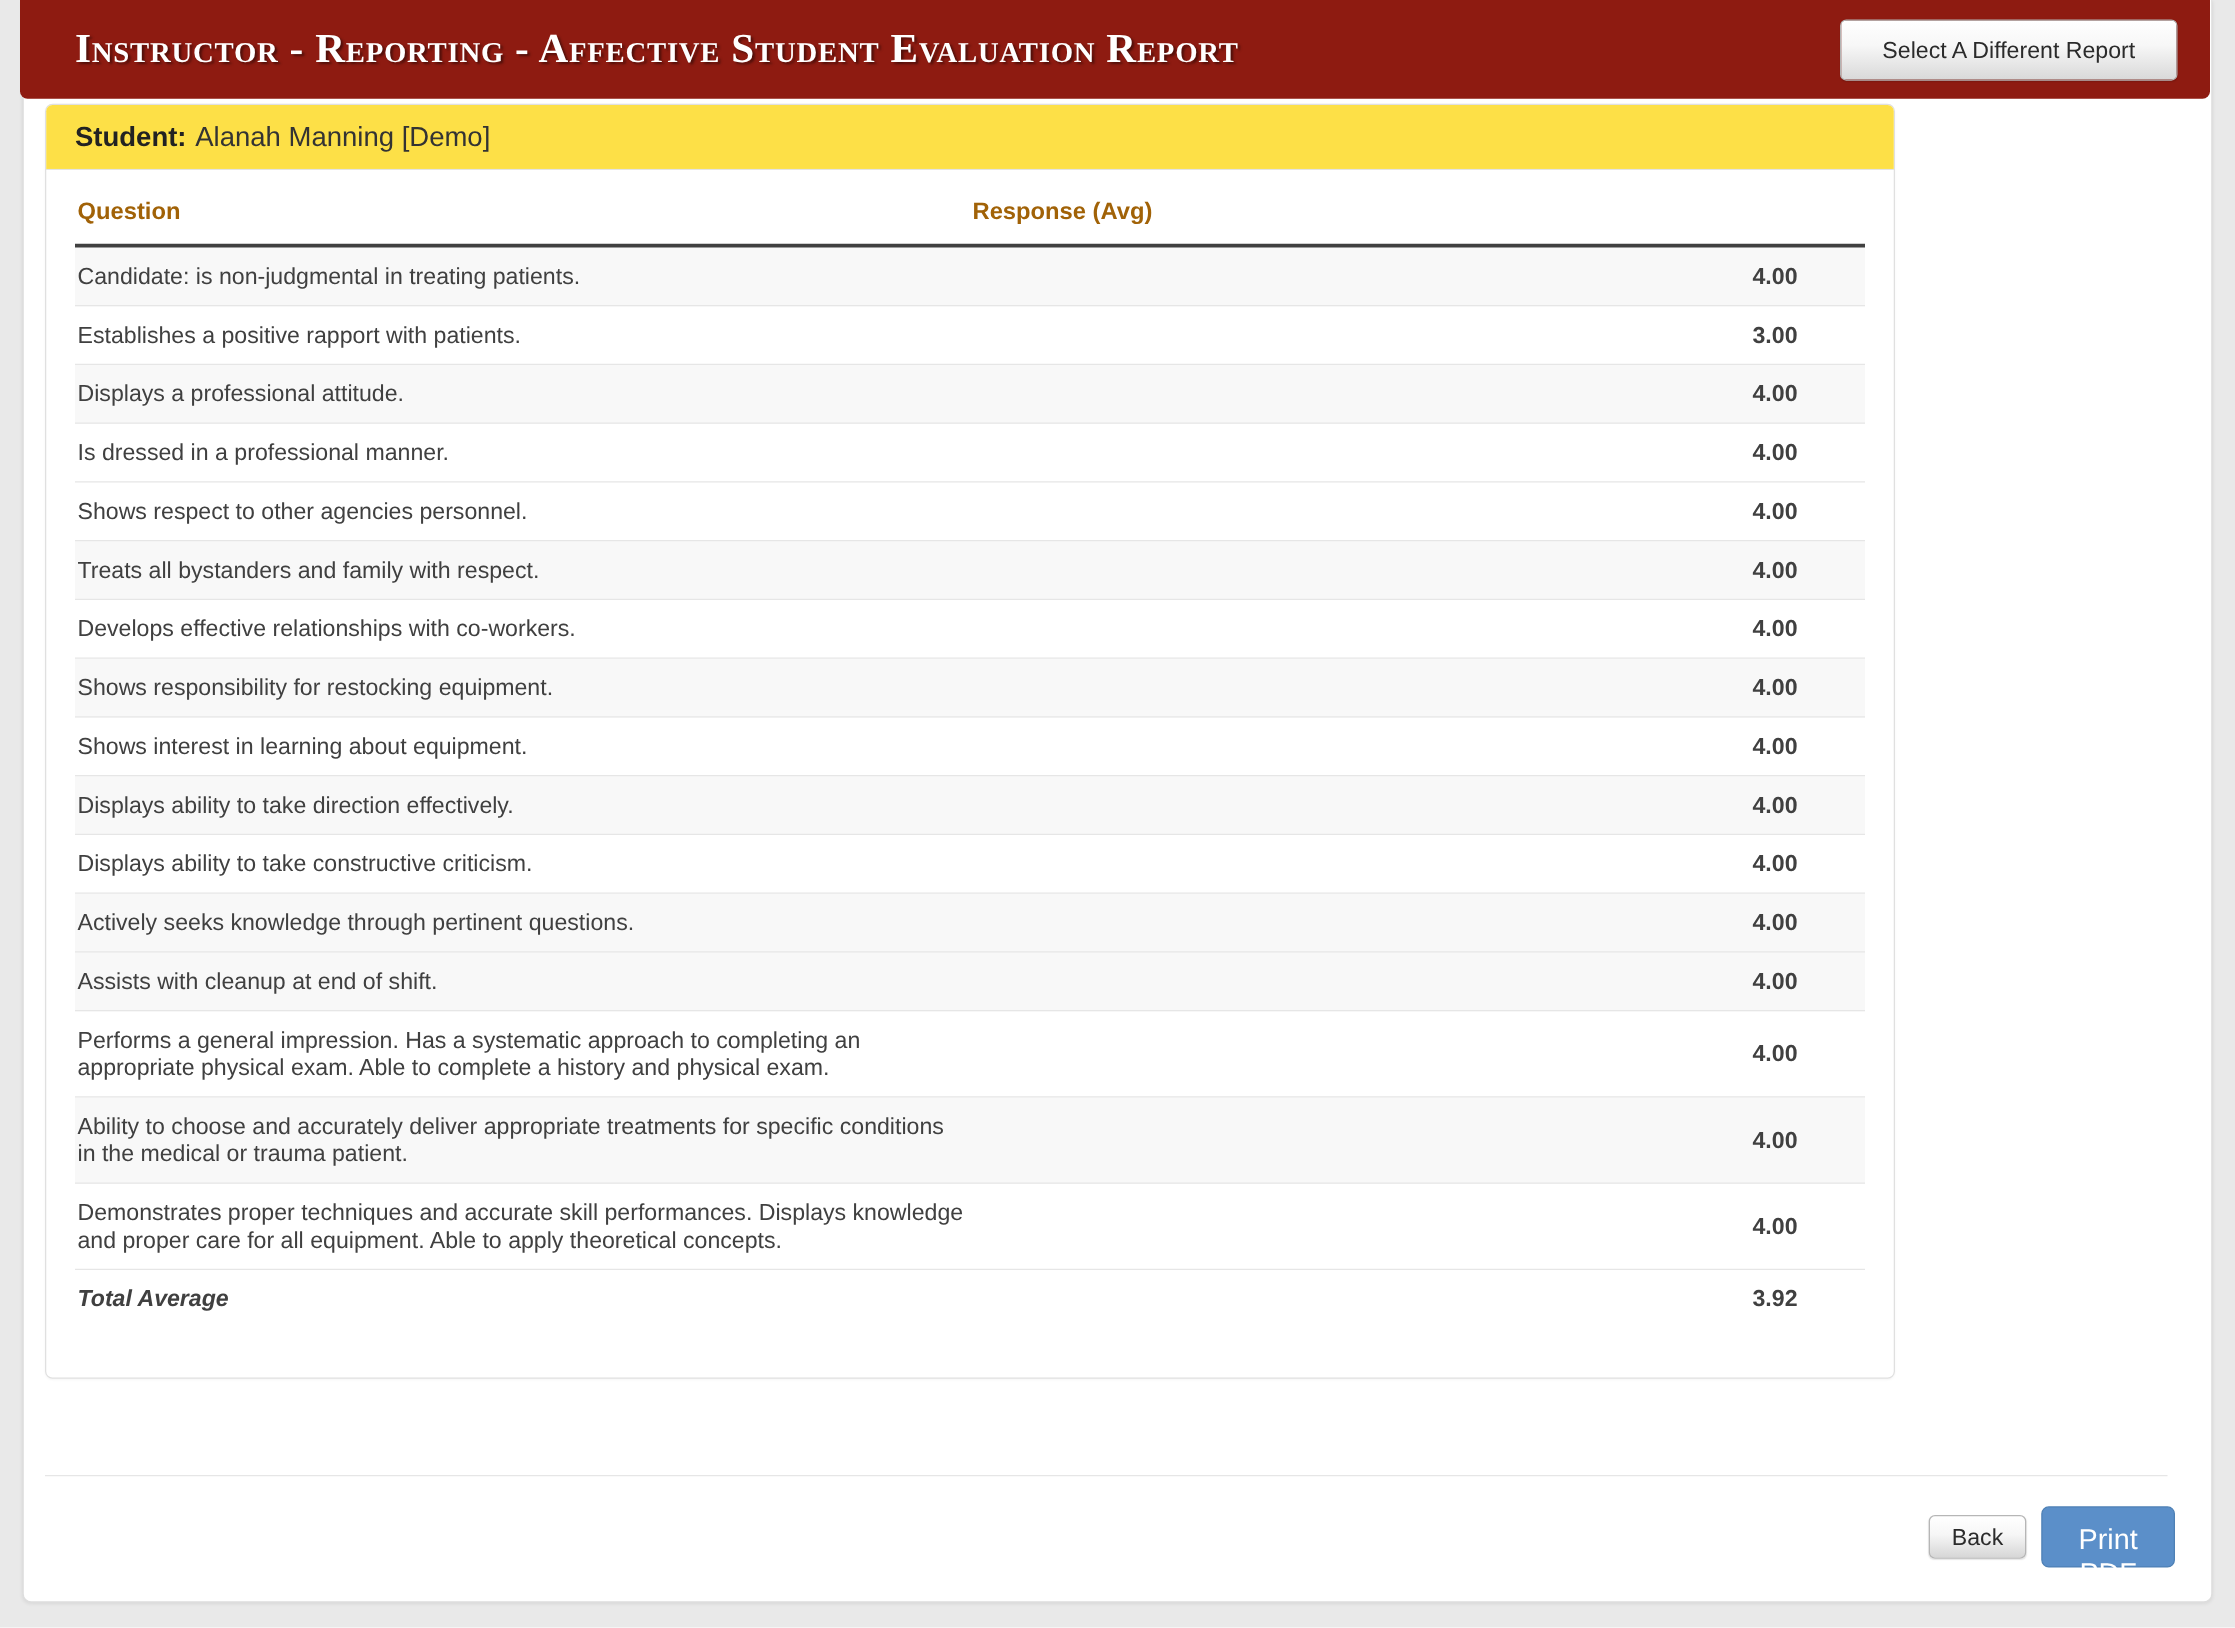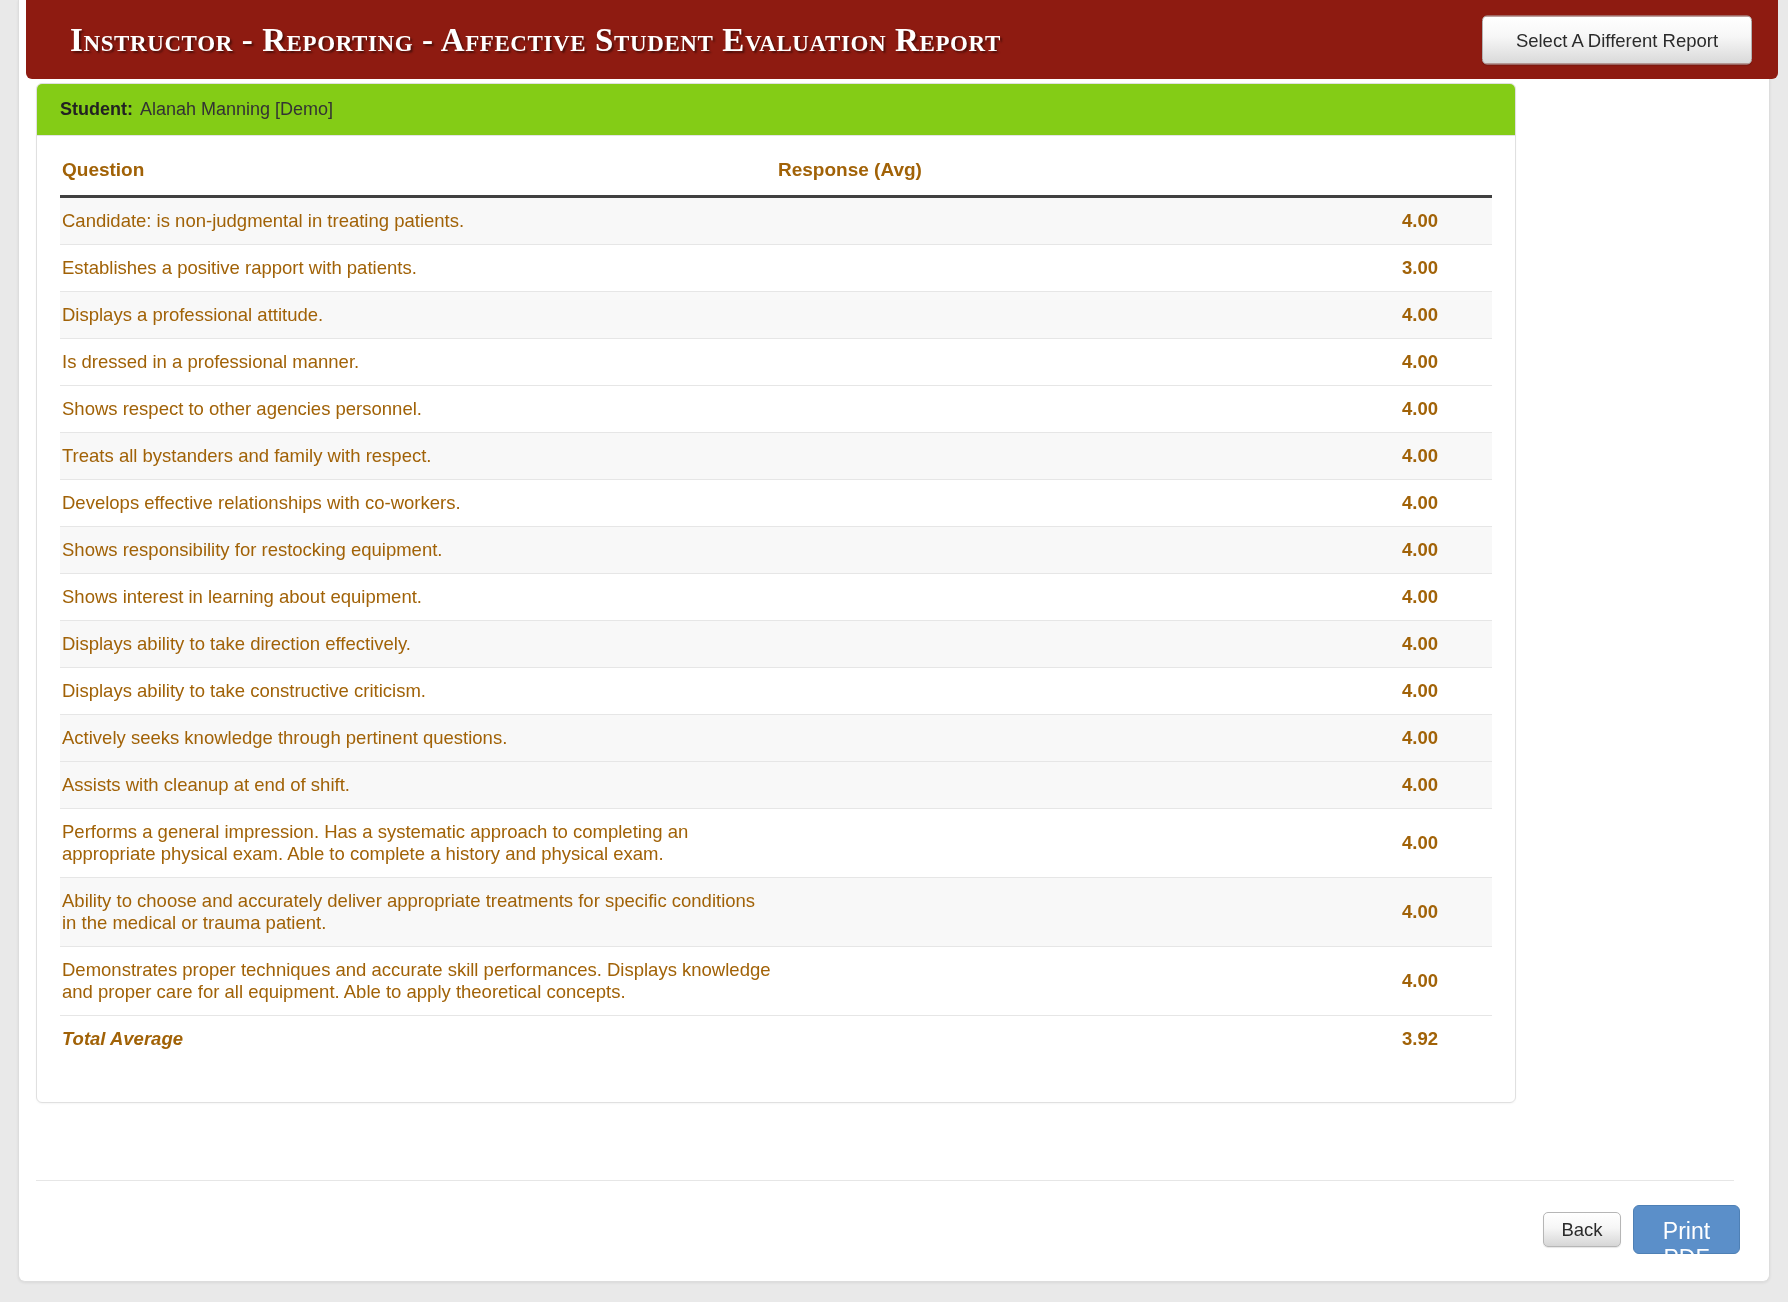--- a/index.html
+++ b/index.html
@@ -26,21 +26,21 @@
     border: 1px solid #dddddd;
     border-top: none;
     border-radius: 0 0 7px 7px;
     box-shadow: 0 1px 3px rgba(0,0,0,0.07);
     box-sizing: border-box;
   }
 
   
   .title-bar {
     position: absolute;
-    left: 26px;
+    left: 16px;
     top: 0px;
     width: 1752px;
     height: 79px;
     background: #8e1b11;
     border-radius: 0 0 6px 6px;
     box-sizing: border-box;
   }
   .title-text {
     position: absolute;
     left: 44px;
@@ -83,27 +83,27 @@
     width: 1480px;
     min-height: 1000px;
     background: #ffffff;
     border: 1px solid #e0e0e0;
     border-radius: 6px;
     box-sizing: border-box;
     box-shadow: 0 1px 2px rgba(0,0,0,0.04);
   }
   .student-bar {
     height: 51px;
-    background: #84cc16;
+    background: #fde047;
     border-bottom: 1px solid #e3e3e3;
     border-radius: 5px 5px 0 0;
     display: flex;
     align-items: center;
     padding-left: 23px;
-    font-size: 18px;
+    font-size: 22px;
     color: #2a2a2a;
   }
   .student-label {
     font-weight: bold;
     color: #222222;
     margin-right: 7px;
   }
   .student-value {
     font-weight: normal;
     color: #333333;
@@ -125,21 +125,21 @@
     padding: 23px 2px 14px 2px;
     border-bottom: 3px solid #404040;
     text-align: left;
     vertical-align: bottom;
   }
   table.report-table th.resp-col {
     padding-right: 54px;
   }
   table.report-table td {
     font-size: 18.5px;
-    color: #a16207;
+    color: #404040;
     padding: 12px 2px 12px 2px;
     border-bottom: 1px solid #e6e6e6;
     vertical-align: middle;
     height: 38px;
     box-sizing: border-box;
   }
   table.report-table td.resp-cell {
     text-align: right;
     padding-right: 54px;
     font-weight: bold;

